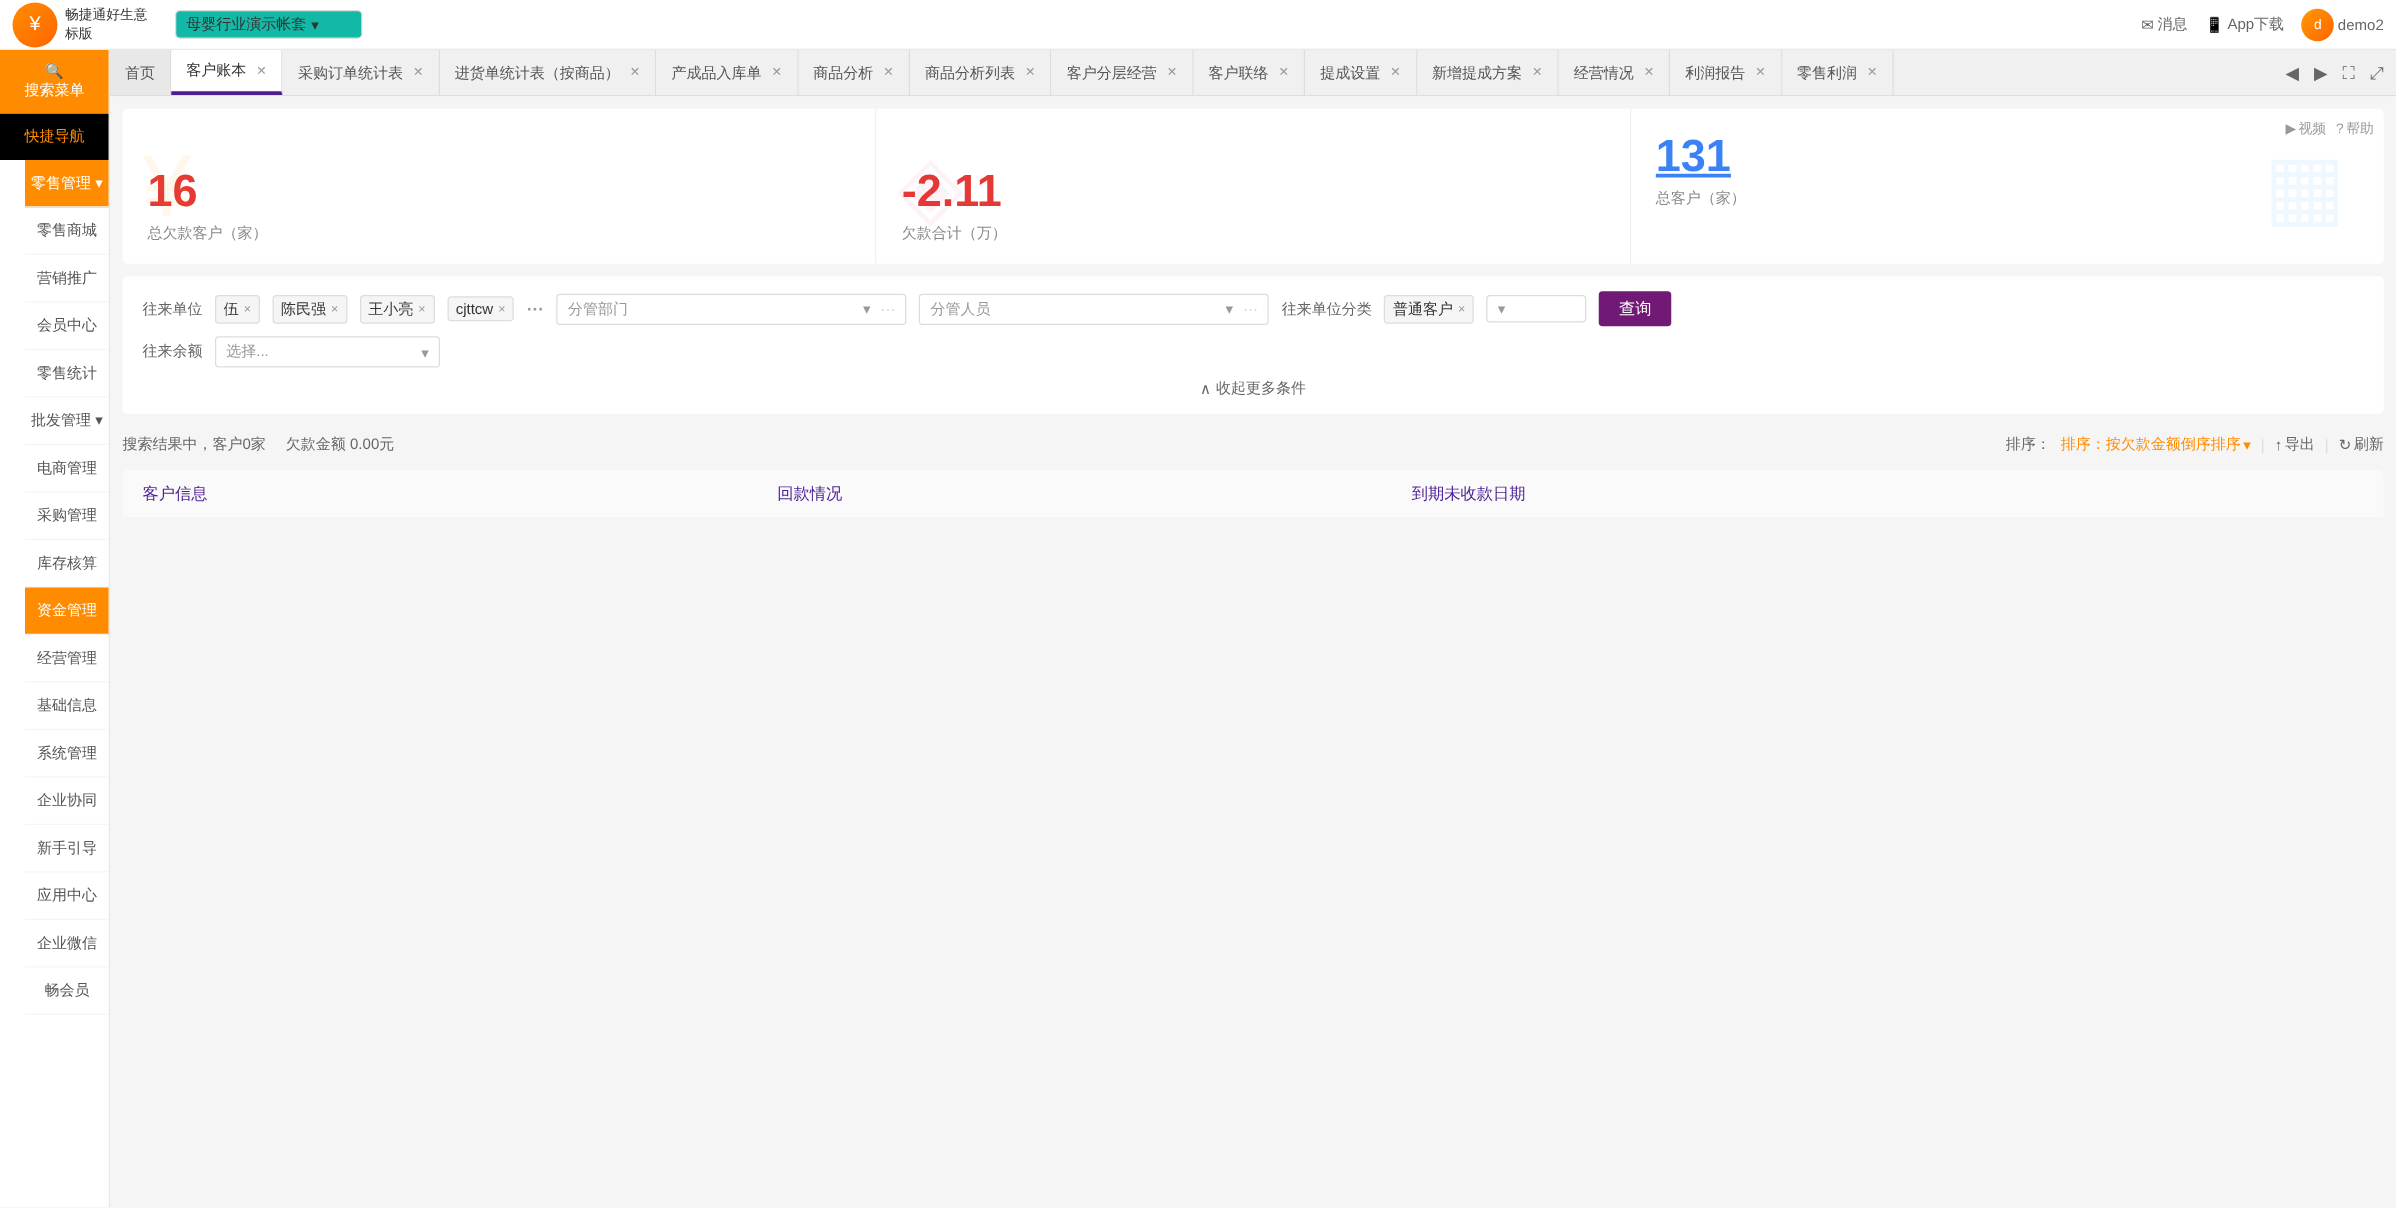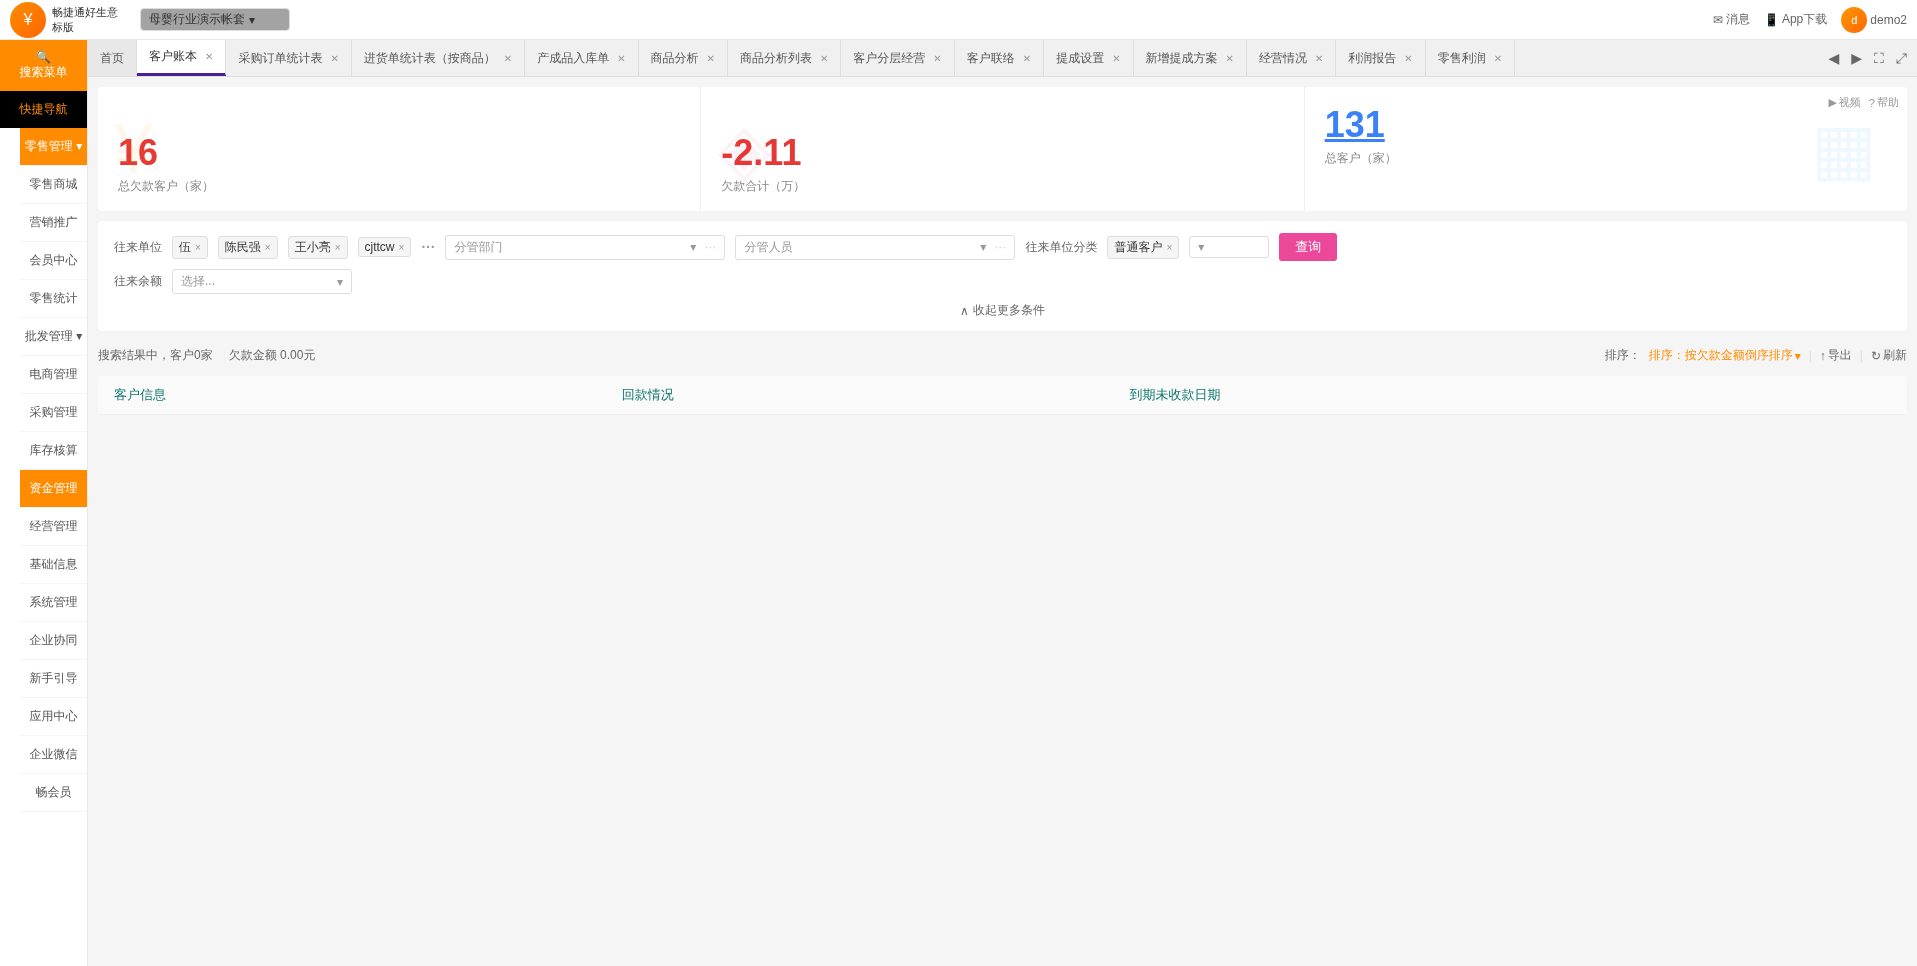--- a/index.html
+++ b/index.html
@@ -4,21 +4,21 @@
   <style>
     * { box-sizing: border-box; margin: 0; padding: 0; }
     body { font-family: 'Microsoft YaHei', Arial, sans-serif; font-size: 13px; background: #f5f5f5; overflow: hidden; height: 966px; }
 
     
     .app-wrapper { display: flex; flex-direction: column; height: 100vh; }
     .top-bar { display: flex; align-items: center; background: #fff; border-bottom: 1px solid #e8e8e8; height: 40px; padding: 0 10px; gap: 10px; }
     .logo-area { display: flex; align-items: center; gap: 6px; min-width: 120px; }
     .logo-icon { width: 36px; height: 36px; background: linear-gradient(135deg, #ff8c00, #ff6600); border-radius: 50%; display: flex; align-items: center; justify-content: center; color: white; font-size: 16px; }
     .logo-text { font-size: 11px; color: #333; line-height: 1.3; }
-    .store-selector { display: flex; align-items: center; gap: 4px; border: 1px solid #ddd; border-radius: 4px; padding: 2px 8px; cursor: pointer; font-size: 12px; color: #333; background: #a3a3a3; min-width: 150px; }
+    .store-selector { display: flex; align-items: center; gap: 4px; border: 1px solid #ddd; border-radius: 4px; padding: 2px 8px; cursor: pointer; font-size: 12px; color: #333; background: #14b8a6; min-width: 150px; }
     .top-bar-right { margin-left: auto; display: flex; align-items: center; gap: 14px; font-size: 12px; color: #666; }
     .top-bar-right span { cursor: pointer; display: flex; align-items: center; gap: 3px; }
     .avatar { width: 26px; height: 26px; border-radius: 50%; background: linear-gradient(135deg, #f90, #f60); display: flex; align-items: center; justify-content: center; color: white; font-size: 11px; }
 
     
     .main-layout { display: flex; flex: 1; overflow: hidden; }
 
     
     .sidebar { width: 88px; background: #fff; border-right: 1px solid #e8e8e8; display: flex; flex-direction: column; overflow-y: auto; }
     .sidebar-search { background: #ff8c00; color: white; padding: 10px 0; text-align: center; font-size: 12px; cursor: pointer; }
@@ -67,28 +67,28 @@
     .search-summary { display: flex; align-items: center; justify-content: space-between; padding: 6px 0; font-size: 12px; color: #666; margin-bottom: 6px; }
     .search-summary-left { display: flex; gap: 16px; }
     .search-summary-right { display: flex; align-items: center; gap: 8px; }
     .sort-btn { color: #ff8c00; cursor: pointer; display: flex; align-items: center; gap: 2px; }
     .export-btn { color: #666; cursor: pointer; display: flex; align-items: center; gap: 2px; }
     .refresh-btn { color: #666; cursor: pointer; display: flex; align-items: center; gap: 2px; }
 
     
     .data-table { background: #fff; border-radius: 4px; overflow: hidden; }
     .table-header { display: grid; grid-template-columns: 2fr 2fr 1.5fr 1.5fr; padding: 10px 16px; background: #fafafa; border-bottom: 1px solid #f0f0f0; }
-    .table-header-cell { font-size: 13px; color: #0f766e; font-weight: 500; }
+    .table-header-cell { font-size: 13px; color: #4c1d95; font-weight: 500; }
     .table-empty { display: flex; flex-direction: column; align-items: center; justify-content: center; padding: 60px 0; color: #999; font-size: 13px; gap: 10px; }
     
     .empty-illustration { width: 100px; height: 80px; position: relative; }
     .empty-illustration svg { width: 100%; height: 100%; }
 
     
-    .query-btn { background: #ec4899; color: white; border: none; border-radius: 3px; padding: 5px 16px; font-size: 13px; cursor: pointer; }
+    .query-btn { background: #701a75; color: white; border: none; border-radius: 3px; padding: 5px 16px; font-size: 13px; cursor: pointer; }
 
     
     ::-webkit-scrollbar { width: 6px; height: 6px; }
     ::-webkit-scrollbar-track { background: #f1f1f1; }
     ::-webkit-scrollbar-thumb { background: #ccc; border-radius: 3px; }
   </style>
 </head>
 <body>
 
 <div class="app-wrapper">

